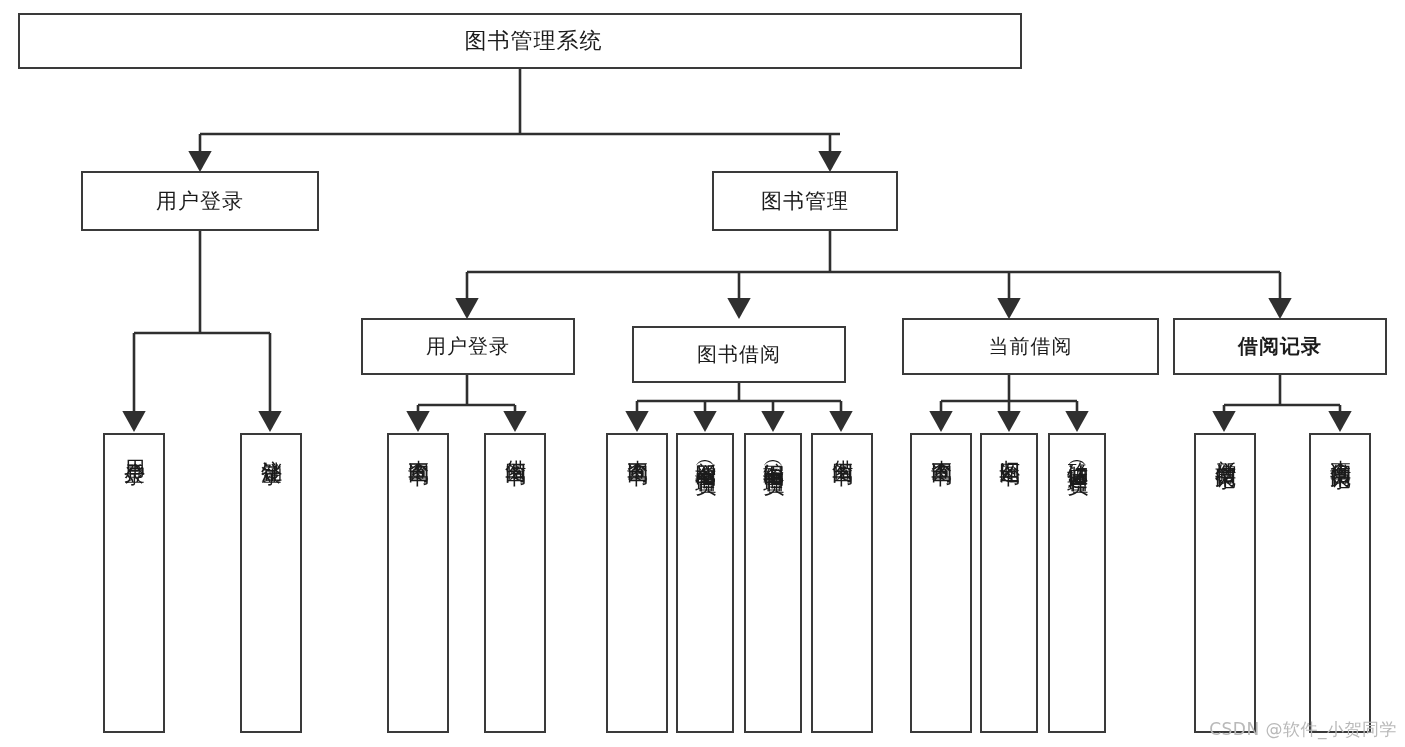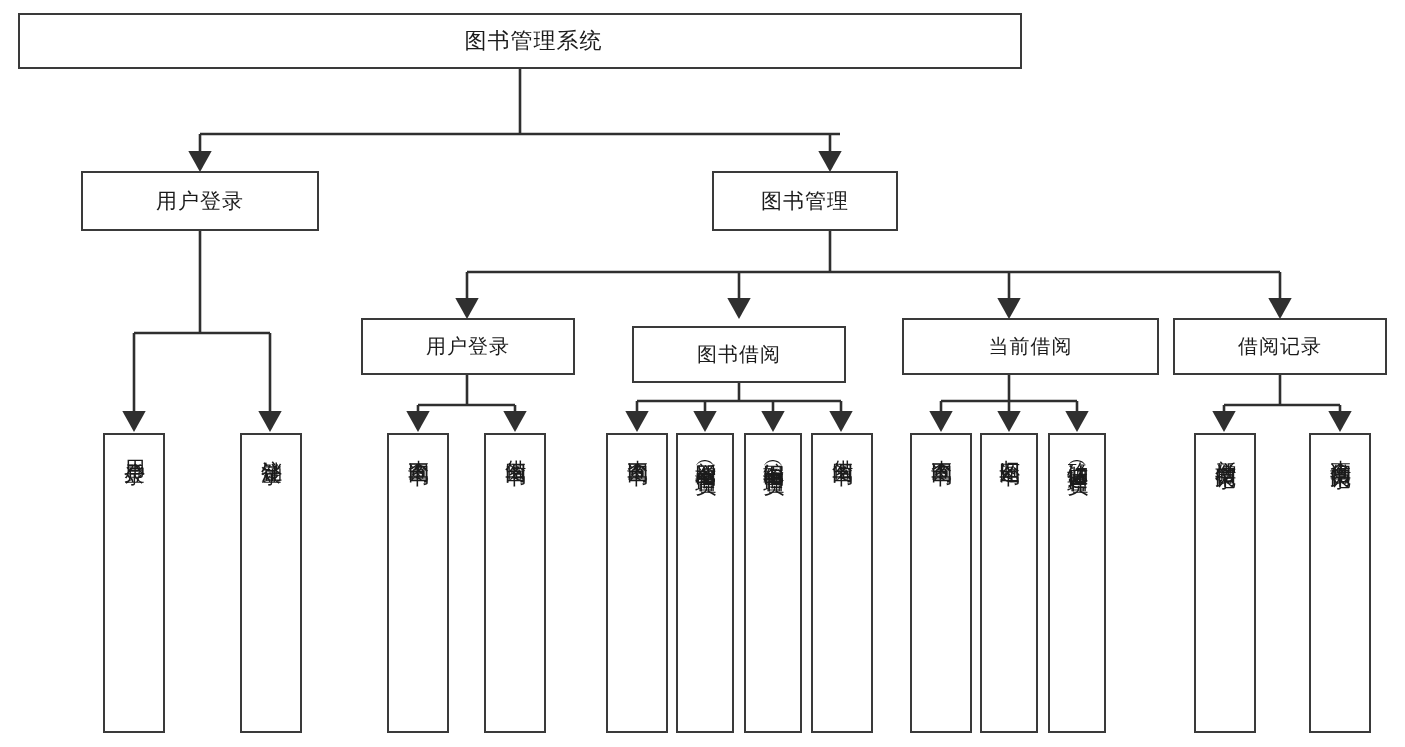--- a/index.html
+++ b/index.html
@@ -146,21 +146,21 @@
 
   <div class="node node-l2" style="left:361px; top:318px; width:214px; height:57px;">
     <span>用户登录</span>
   </div>
   <div class="node node-l2" style="left:632px; top:318px; width:214px; height:57px;margin-top:8px;">
     <span>图书借阅</span>
   </div>
   <div class="node node-l2" style="left:902px; top:318px; width:257px; height:57px;">
     <span>当前借阅</span>
   </div>
-  <div class="node node-l2" style="left:1173px; top:318px; width:214px; height:57px;">
+  <div class="node node-l2" style="left:1173px; top:318px; width:214px; height:57px;font-weight:bold;">
     <span>借阅记录</span>
   </div>
 
   <div class="node node-leaf" style="left:103px; top:433px; width:62px; height:300px;">
     <span class="vtext">用户登录</span>
   </div>
   <div class="node node-leaf" style="left:240px; top:433px; width:62px; height:300px;">
     <span class="vtext">注销登录</span>
   </div>
 
@@ -194,13 +194,14 @@
     <span class="vtext vtext-tall">确认归还（管理员）</span>
   </div>
 
   <div class="node node-leaf" style="left:1194px; top:433px; width:62px; height:300px;">
     <span class="vtext">新增借阅记录</span>
   </div>
   <div class="node node-leaf" style="left:1309px; top:433px; width:62px; height:300px;">
     <span class="vtext">查询借阅记录</span>
   </div>
 
+  <div id="watermark">CSDN @软件_小贺同学</div>
 </div>
 
 </body></html>

